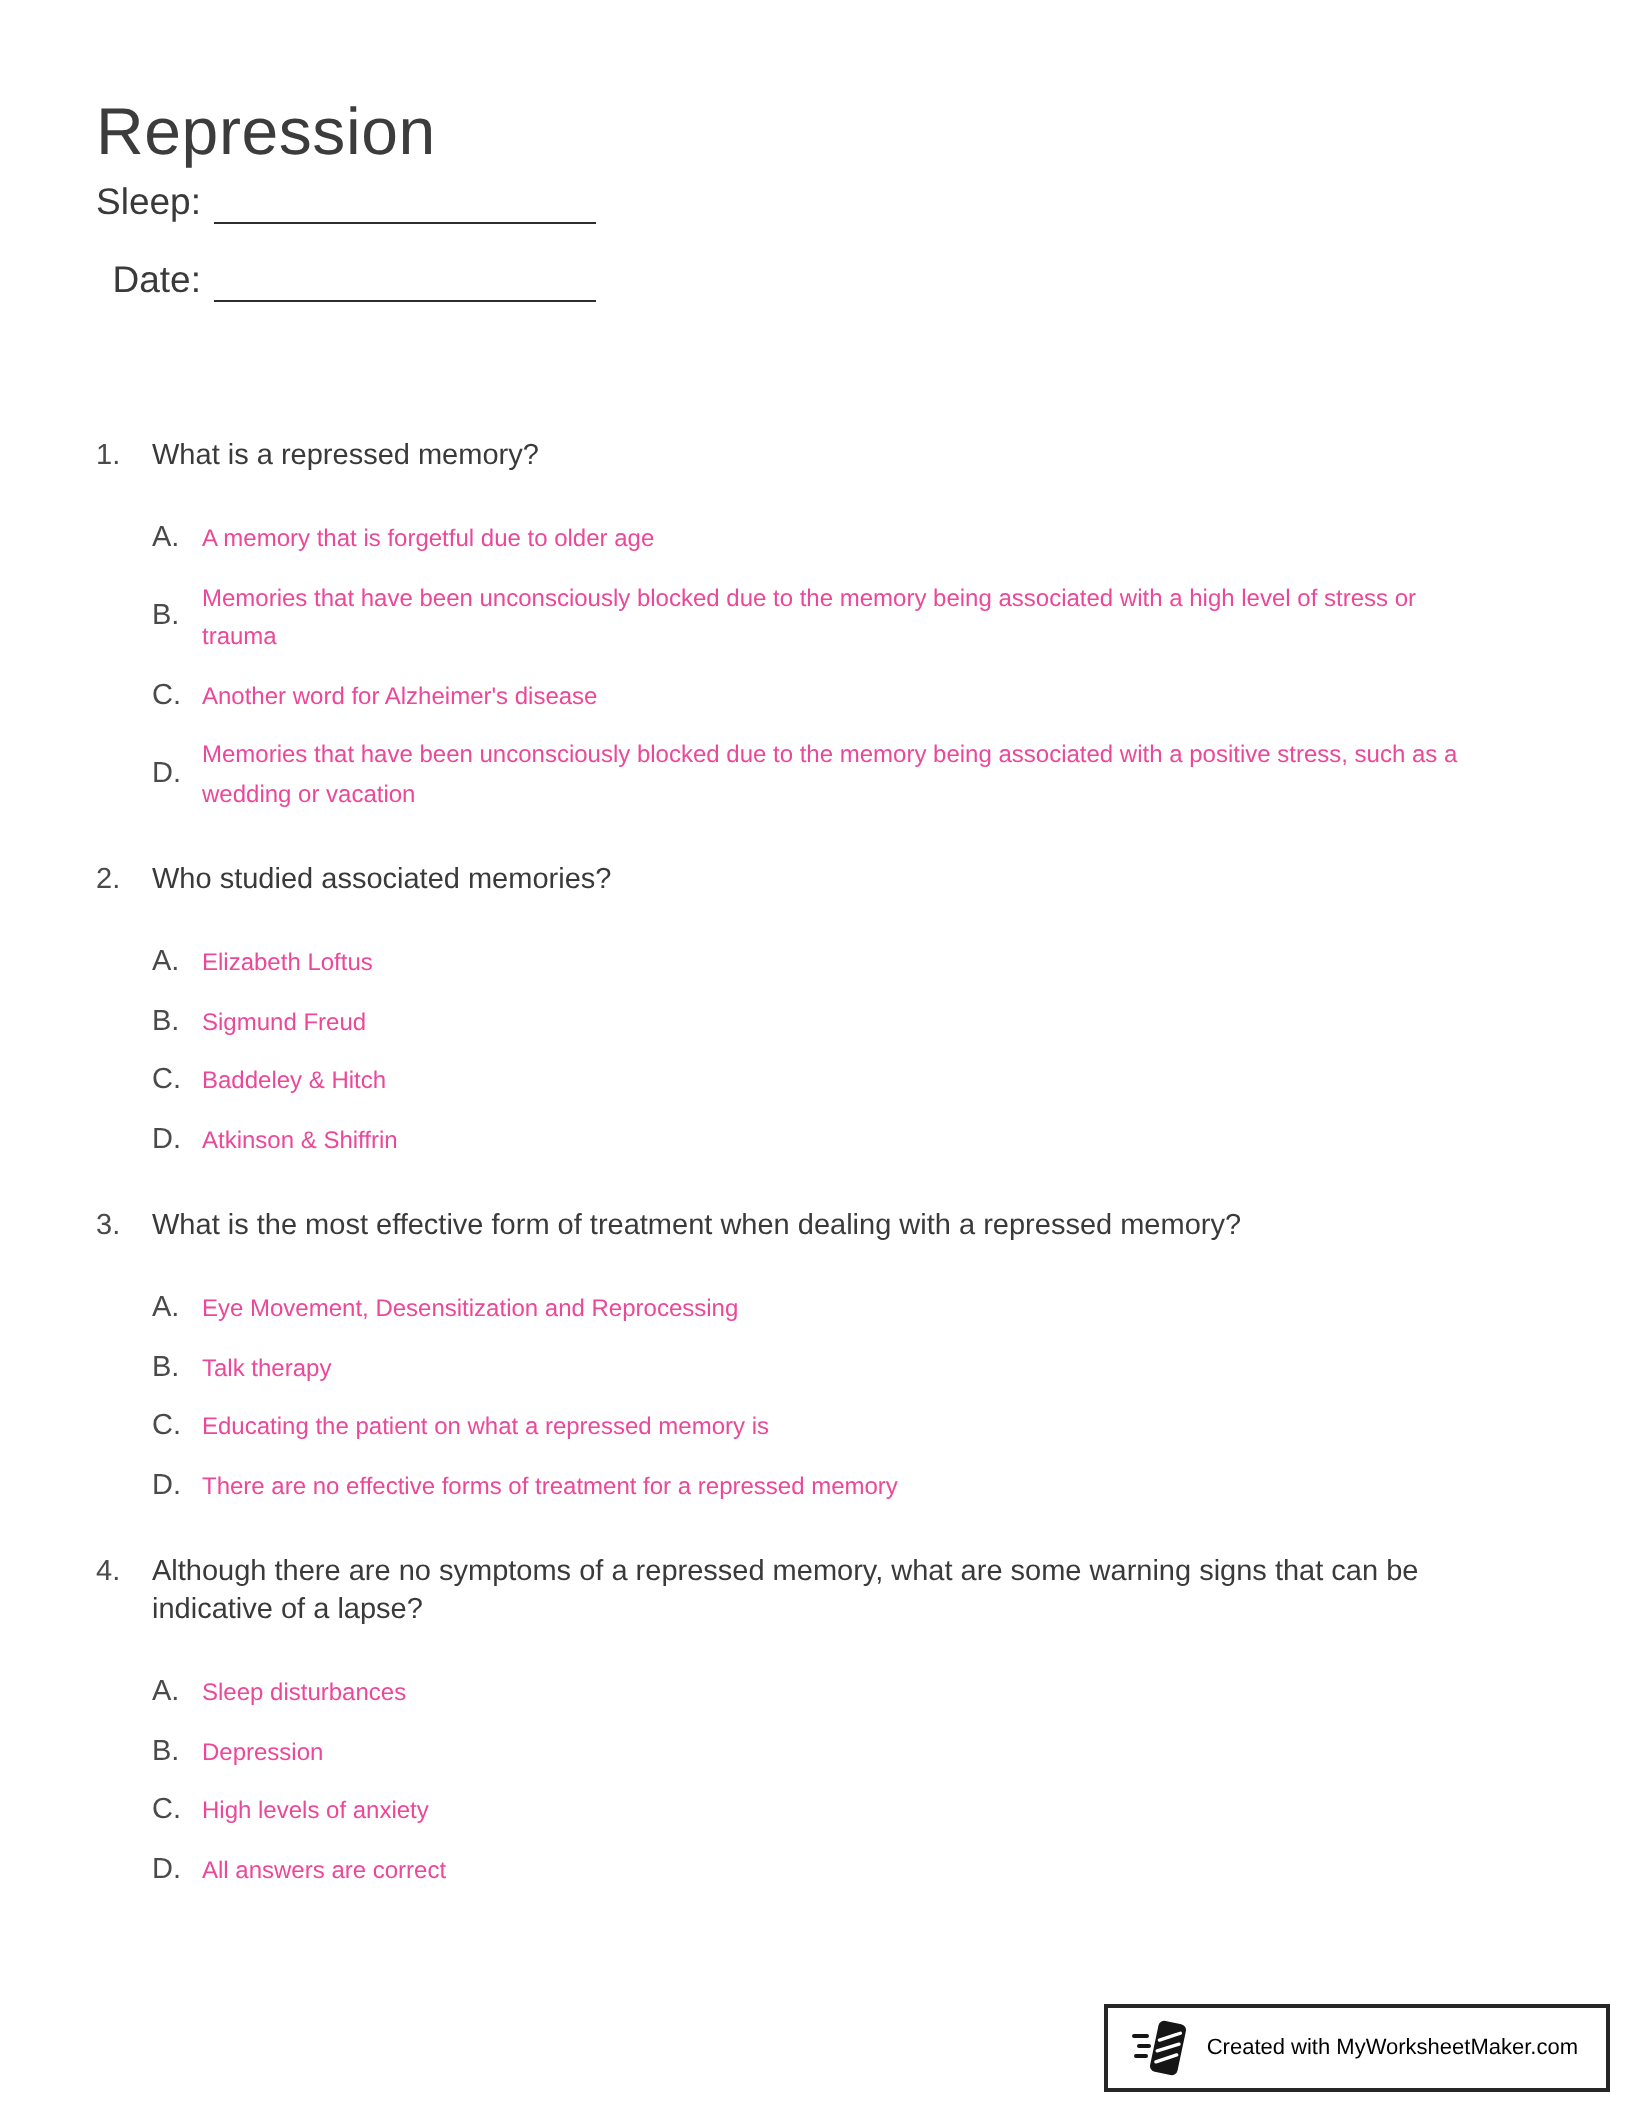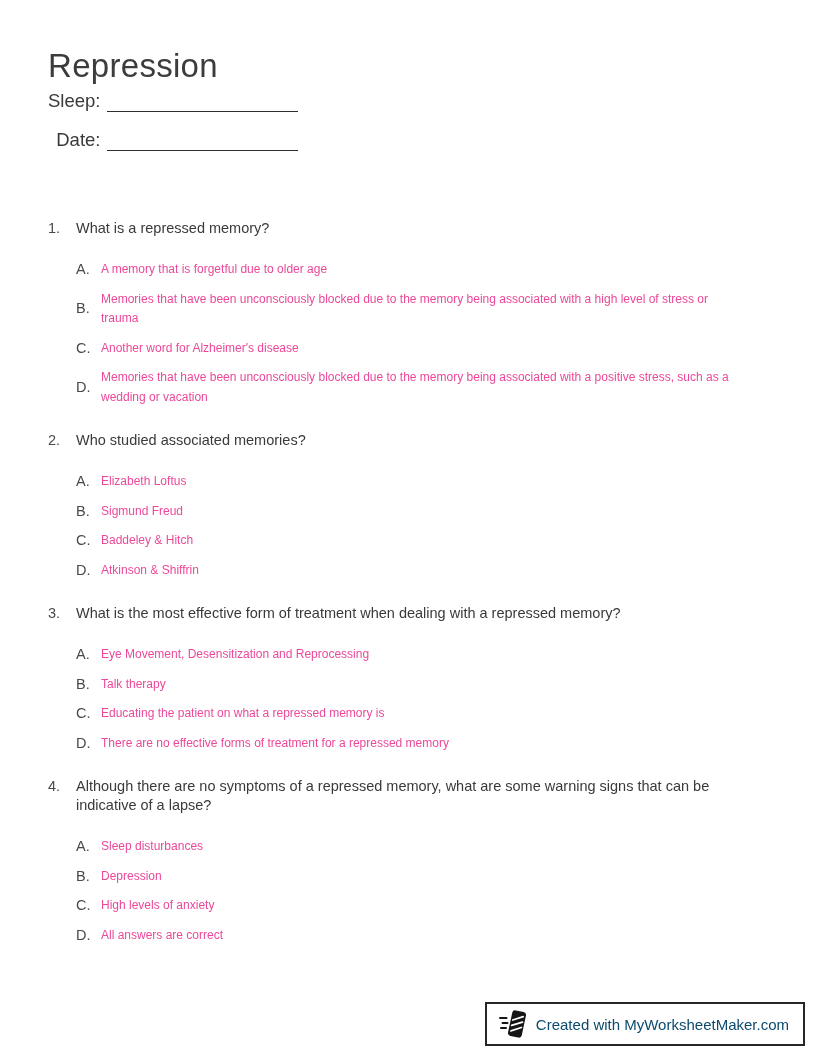--- a/index.html
+++ b/index.html
@@ -70,21 +70,21 @@
   .footer-badge {
     position: absolute;
     right: 11px; bottom: 10px;
     height: 44px;
     box-sizing: border-box;
     display: flex; align-items: center; gap: 9px;
     border: 2px solid #262626;
     background: #ffffff;
     padding: 5px 14px 5px 12px;
   }
-  .badge-text { font-size: 15px; color: #0c4a6e; white-space: nowrap; }
+  .badge-text { font-size: 11px; color: #000000; white-space: nowrap; }
   .logo { display: inline-flex; }
 </style>
 </head>
 <body>
 
 <div class="page">
 
   <header class="header">
     <h1 class="title">Repression</h1>
     <div class="fields">

